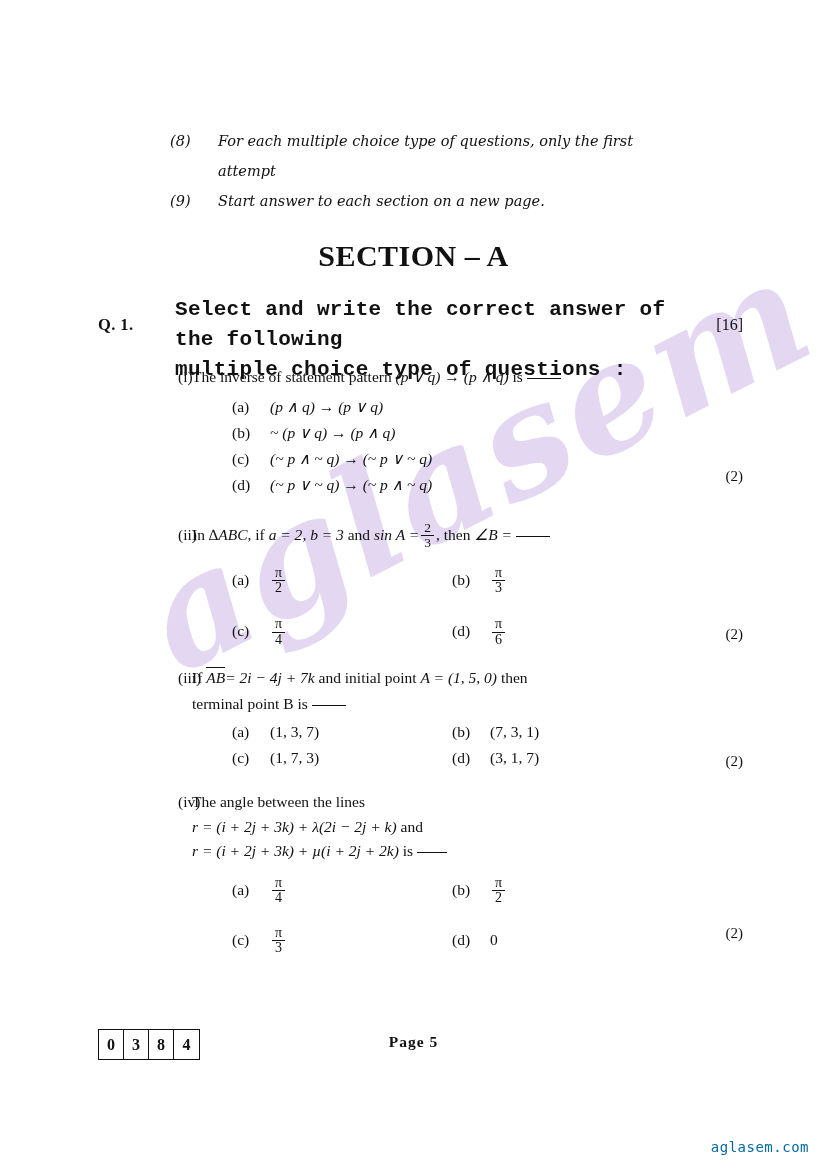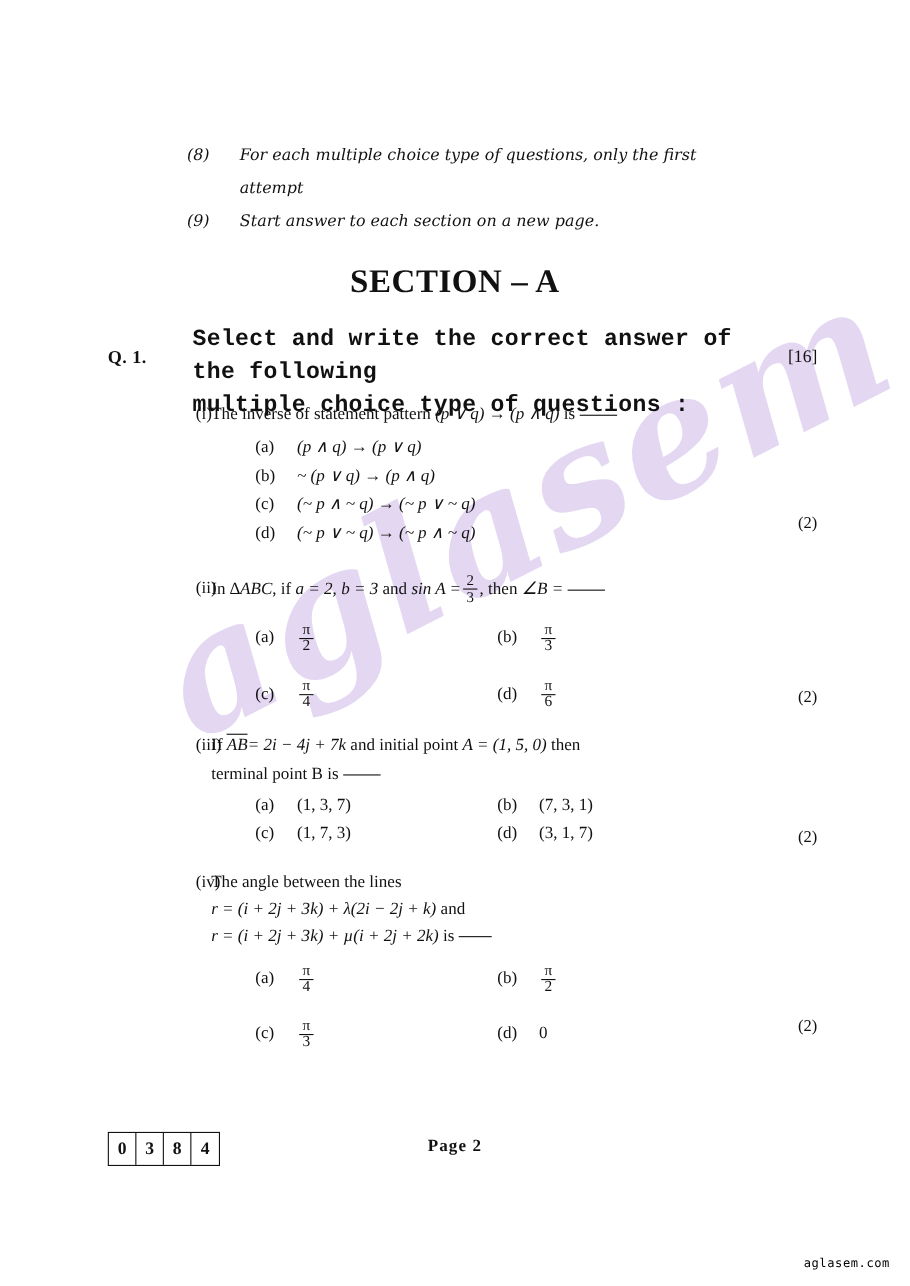--- a/index.html
+++ b/index.html
@@ -48,23 +48,23 @@
     transform: rotate(-27deg);
     transform-origin: left center;
     white-space: nowrap;
     opacity: .95;
   }
   .wm-footer {
     position: absolute;
     right: 18px;
     bottom: 14px;
     font-family: "DejaVu Sans Mono", monospace;
-    font-size: 11px;
+    font-size: 14px;
     letter-spacing: .5px;
-    color: #000000;
+    color: #0369a1;
     z-index: 4;
   }
 
   
   .content {
     position: absolute;
     inset: 0;
     z-index: 3;
   }
 
@@ -484,19 +484,19 @@
       </div>
     </div>
 
     <div class="code-box">
       <div class="code-cell">0</div>
       <div class="code-cell">3</div>
       <div class="code-cell">8</div>
       <div class="code-cell">4</div>
     </div>
 
-    <div class="page-number">Page 2</div>
+    <div class="page-number">Page 5</div>
 
   </div>
 
   <div class="wm-footer">aglasem.com</div>
 
 </div>
 
 </body></html>

